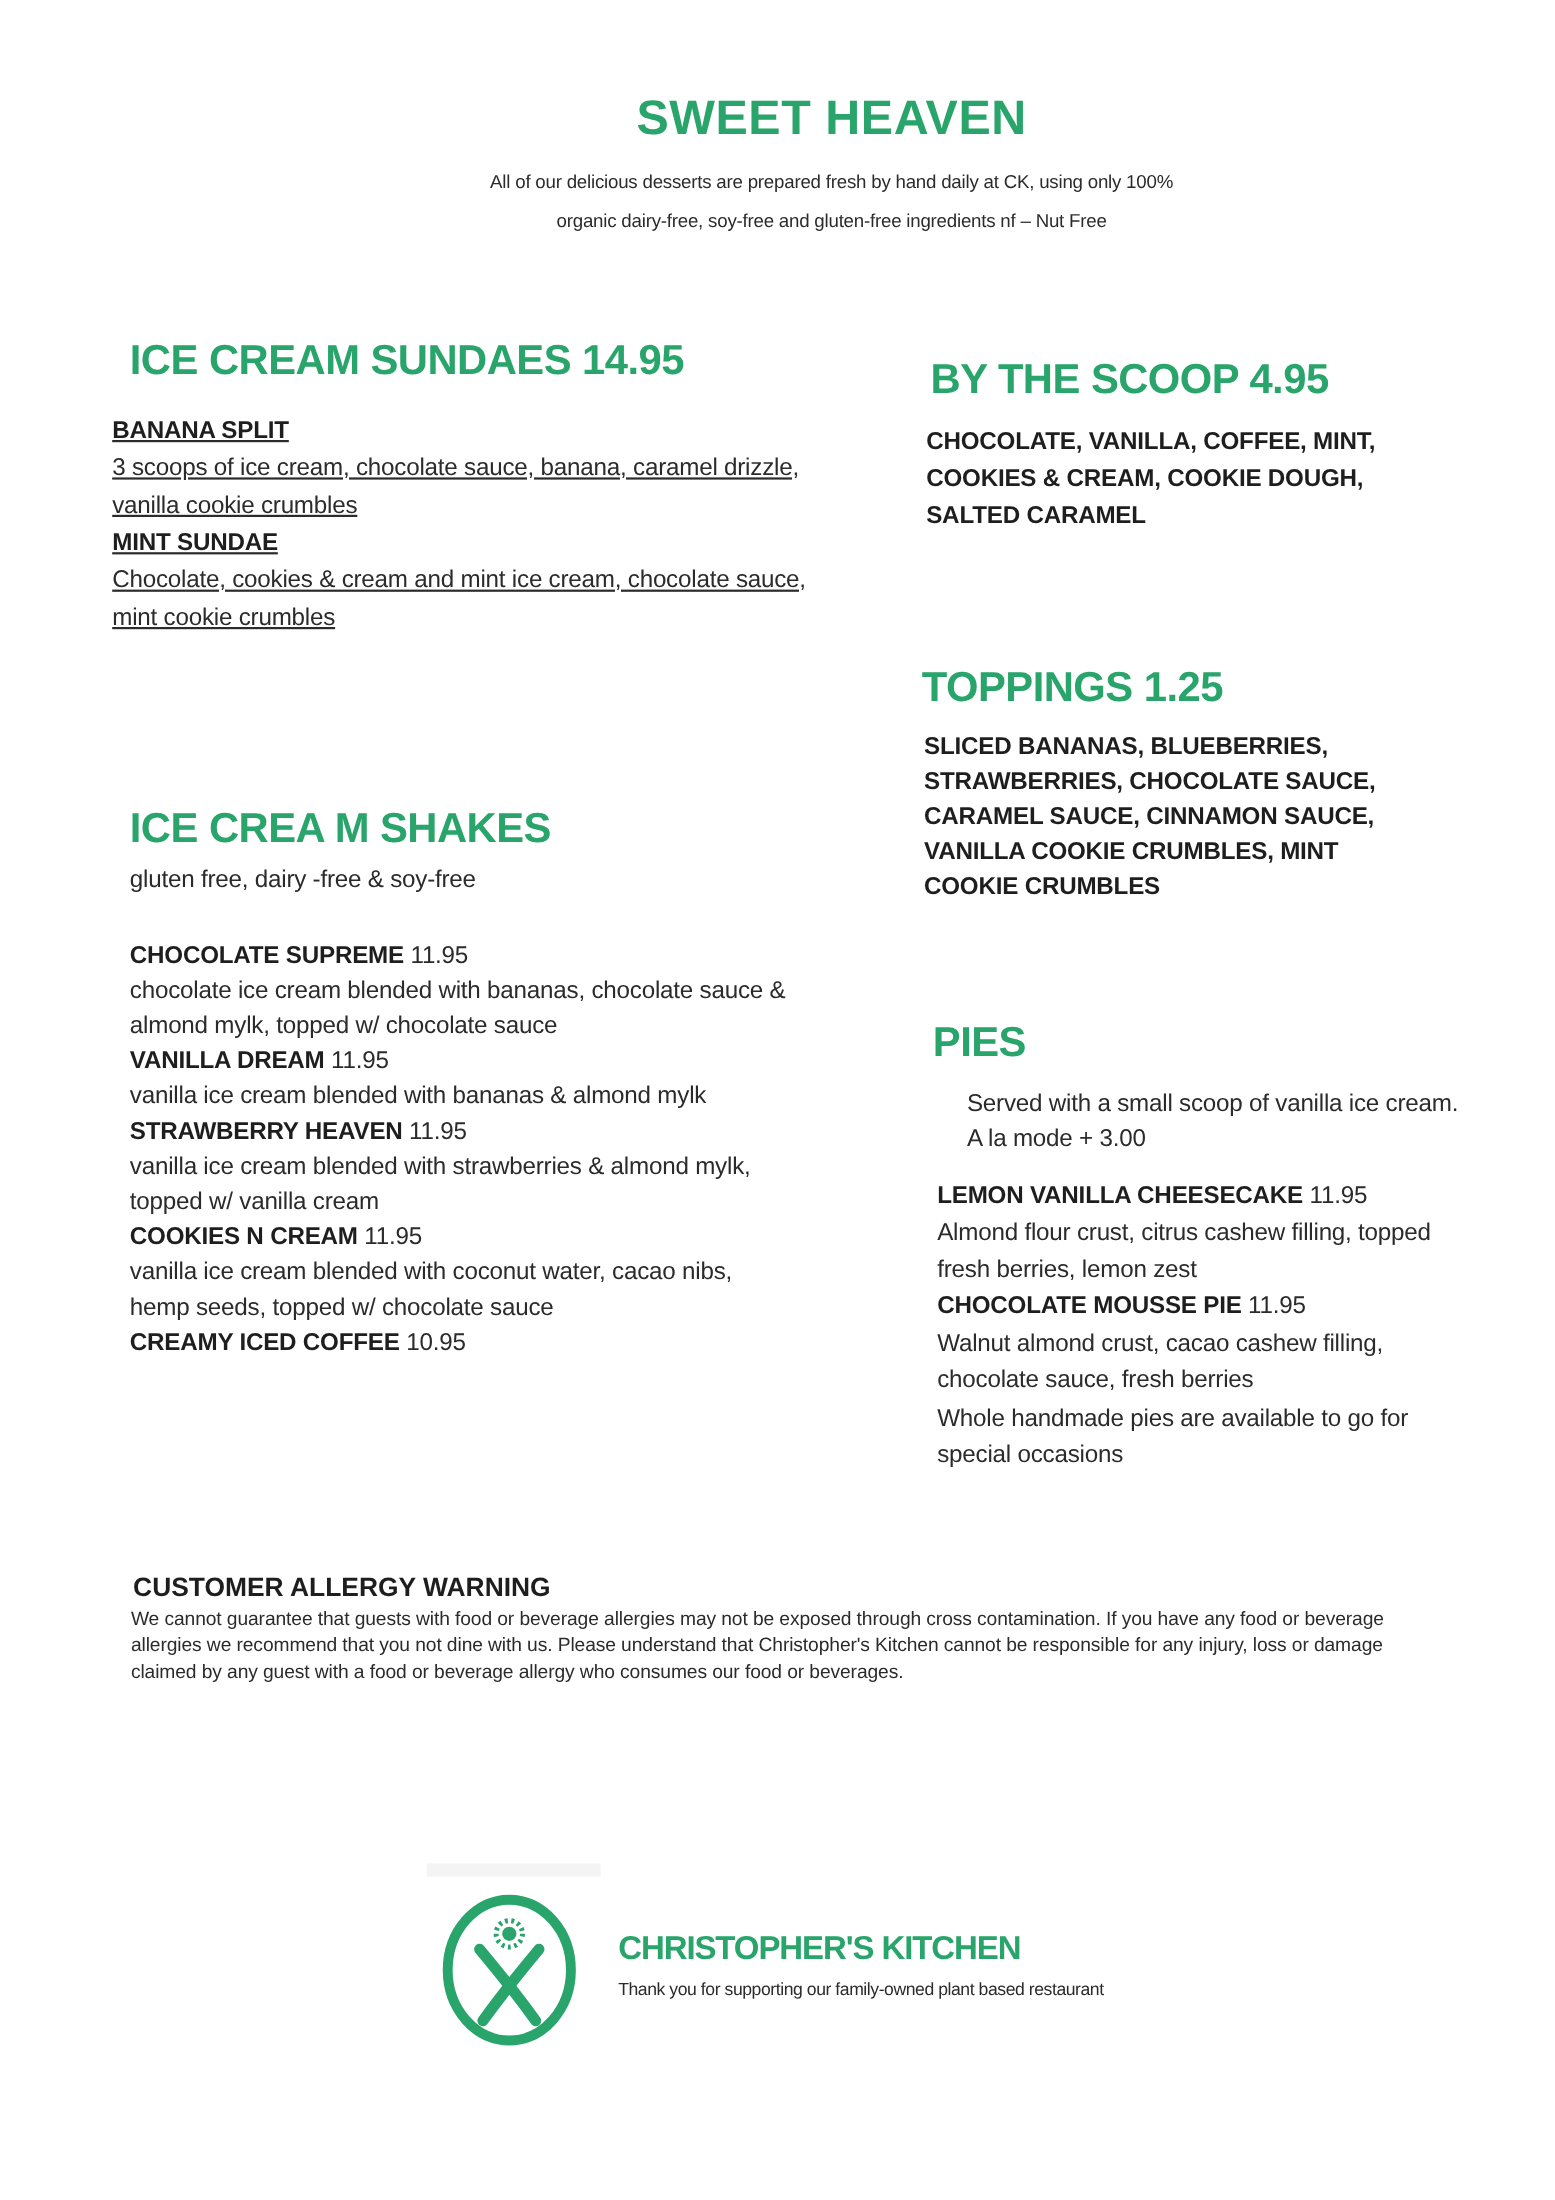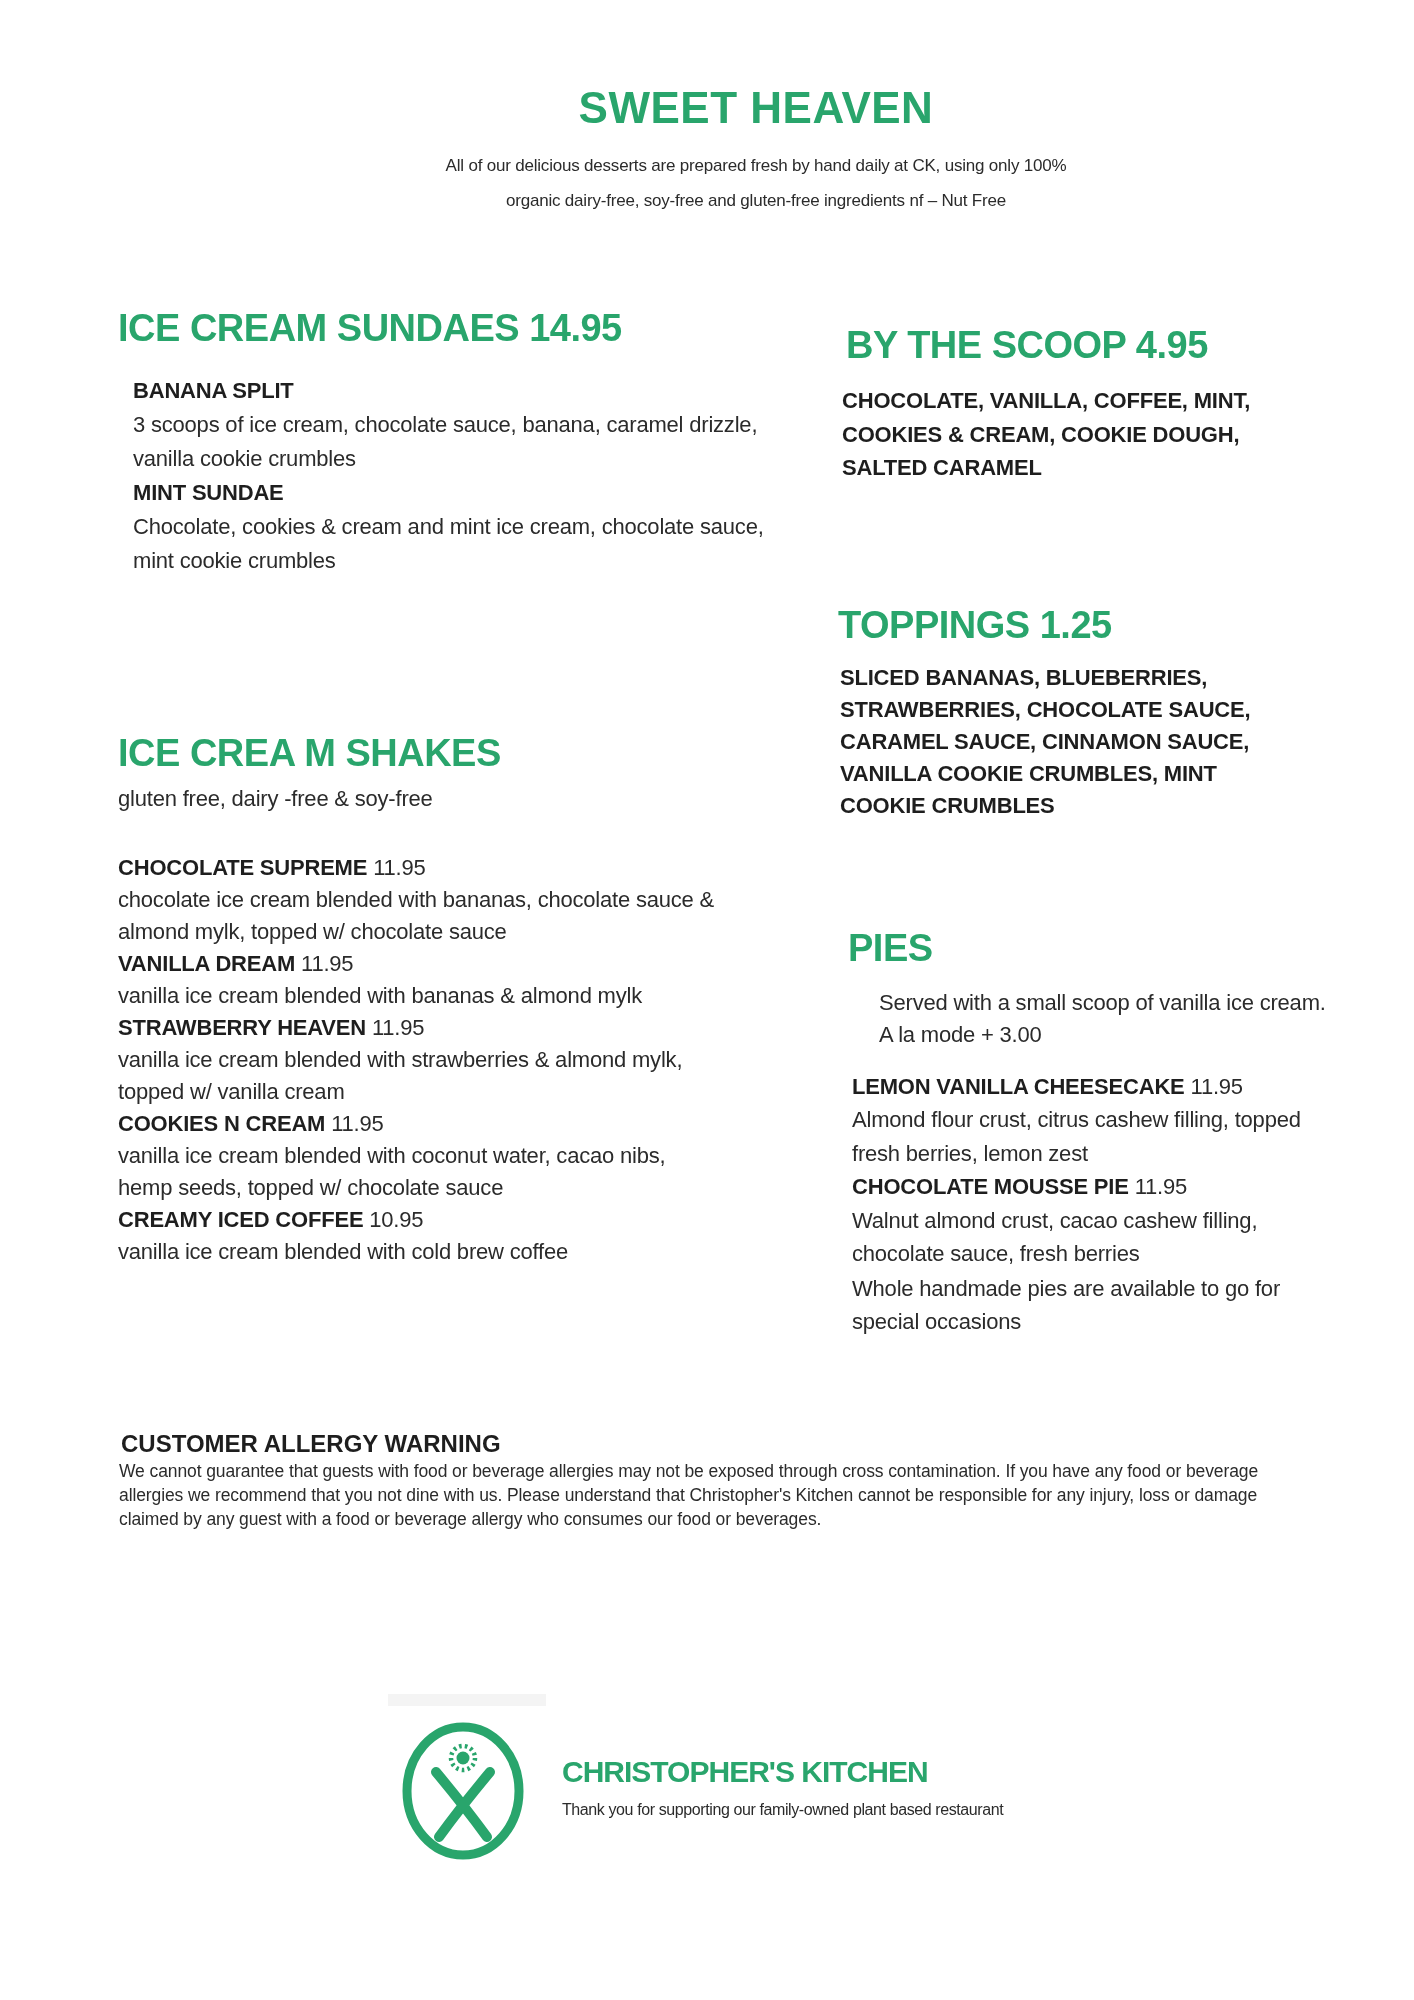--- a/index.html
+++ b/index.html
@@ -46,21 +46,21 @@
 
 <div class="page">
 
   <div class="header">
     <h1 class="title">SWEET HEAVEN</h1>
     <p class="subtitle">All of our delicious desserts are prepared fresh by hand daily at CK, using only 100%
 organic dairy-free, soy-free and gluten-free ingredients nf – Nut Free</p>
   </div>
 
   <h2 class="sec-title" style="left:118px; top:305px;">ICE CREAM SUNDAES 14.95</h2>
-  <div class="blk" style="left:133px; top:374px; width:700px; line-height:34px;">
+  <div class="blk" style="left:102px; top:374px; width:700px; line-height:34px;text-decoration:underline;">
     <div><span class="nm">BANANA SPLIT</span></div>
     <div class="prewrap">3 scoops of ice cream, chocolate sauce, banana, caramel drizzle,
 vanilla cookie crumbles</div>
     <div><span class="nm">MINT SUNDAE</span></div>
     <div class="prewrap">Chocolate, cookies &amp; cream and mint ice cream, chocolate sauce,
 mint cookie crumbles</div>
   </div>
 
   <h2 class="sec-title" style="left:846px; top:322px;">BY THE SCOOP 4.95</h2>
   <div class="blk boldlist" style="left:842px; top:384px; width:560px; line-height:33.5px;">CHOCOLATE, VANILLA, COFFEE, MINT,
@@ -83,21 +83,20 @@
 almond mylk, topped w/ chocolate sauce</div>
     <div><span class="nm">VANILLA DREAM</span> <span class="price">11.95</span></div>
     <div class="prewrap">vanilla ice cream blended with bananas &amp; almond mylk</div>
     <div><span class="nm">STRAWBERRY HEAVEN</span> <span class="price">11.95</span></div>
     <div class="prewrap">vanilla ice cream blended with strawberries &amp; almond mylk,
 topped w/ vanilla cream</div>
     <div><span class="nm">COOKIES N CREAM</span> <span class="price">11.95</span></div>
     <div class="prewrap">vanilla ice cream blended with coconut water, cacao nibs,
 hemp seeds, topped w/ chocolate sauce</div>
     <div><span class="nm">CREAMY ICED COFFEE</span> <span class="price">10.95</span></div>
-    <div class="prewrap">vanilla ice cream blended with cold brew coffee</div>
   </div>
 
   <h2 class="sec-title" style="left:848px; top:925px;">PIES</h2>
   <div class="blk prewrap" style="left:852px; top:987px; width:560px; line-height:32px;margin-left:27px;">Served with a small scoop of vanilla ice cream.
 A la mode + 3.00</div>
 
   <div class="blk" style="left:852px; top:1070px; width:560px; line-height:33.4px;">
     <div><span class="nm">LEMON VANILLA CHEESECAKE</span> <span class="price">11.95</span></div>
     <div class="prewrap">Almond flour crust, citrus cashew filling, topped
 fresh berries, lemon zest</div>

